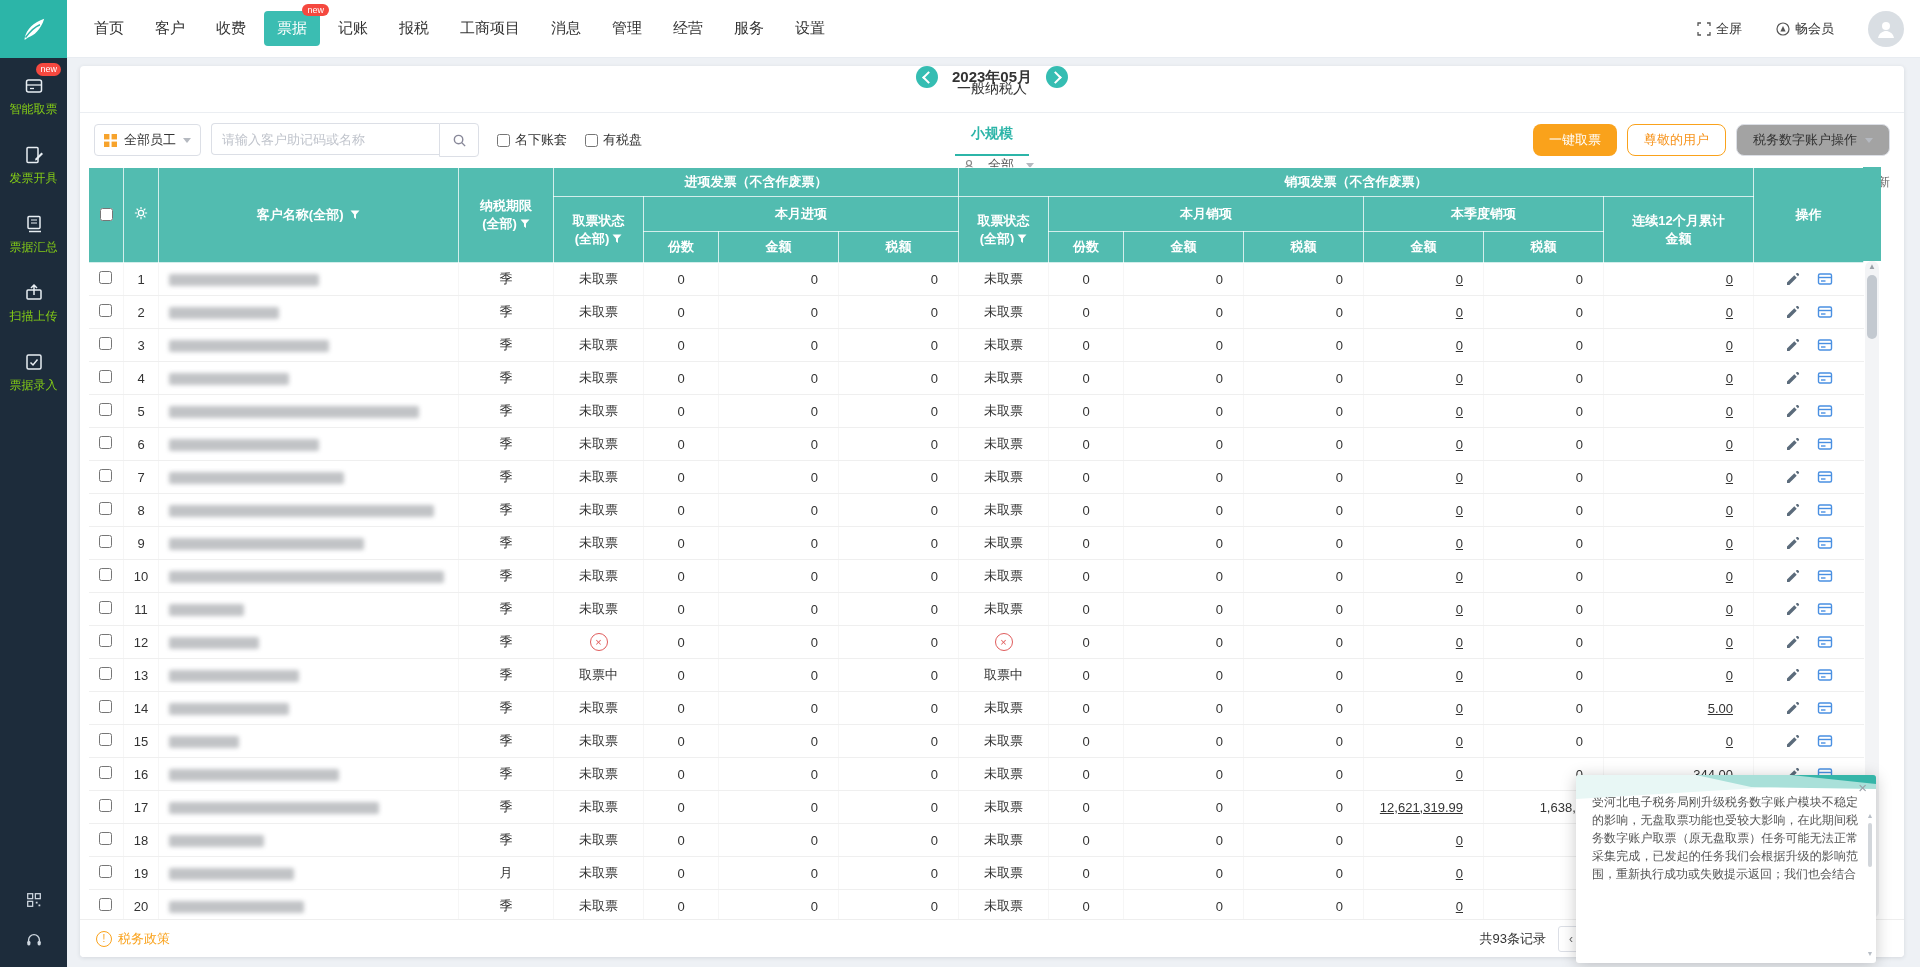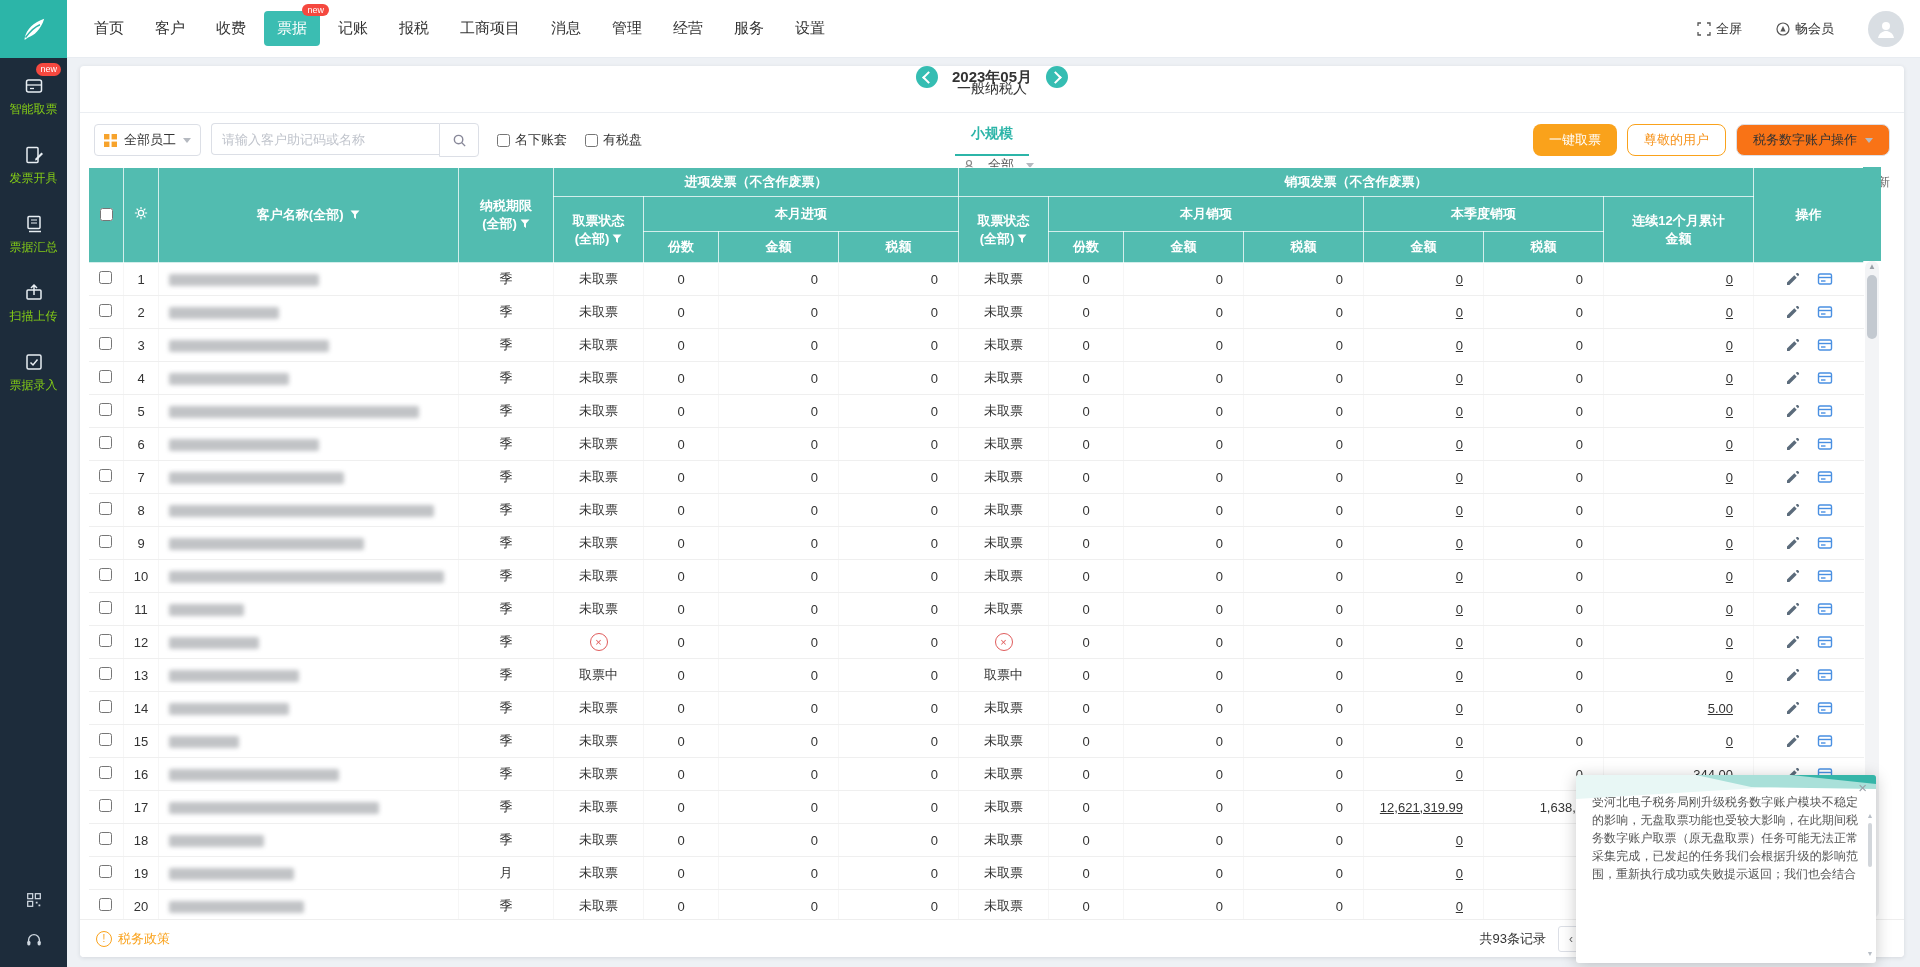--- a/index.html
+++ b/index.html
@@ -57,21 +57,21 @@
                 padding:0 10px;font-size:13px;color:#333;box-sizing:border-box;outline:none;}
   .search-input::placeholder{color:#c0c4cc;}
   .search-btn{width:38px;height:32px;border:1px solid #dcdfe6;border-radius:0 4px 4px 0;background:#fff;
               display:flex;align-items:center;justify-content:center;cursor:pointer;}
   .chk{display:flex;align-items:center;gap:5px;font-size:13px;color:#333;margin-left:8px;cursor:pointer;}
   .chk input{accent-color:#2cb5a8;margin:0;}
   .filter-spacer{flex:1;}
   .btn{height:32px;border-radius:8px;font-size:13px;padding:0 16px;cursor:pointer;display:flex;align-items:center;border:none;box-sizing:border-box;gap:8px;}
   .btn-solid{background:#faa21b;color:#fff;}
   .btn-outline{background:#fff;border:1px solid #faa21b;color:#f7941d;}
-  .btn-select{background:#f97316;border:1px solid #dcdfe6;color:#333;}
+  .btn-select{background:#a3a3a3;border:1px solid #dcdfe6;color:#333;}
 
   
   .table-wrap{position:relative;margin:0 8px;height:753px;overflow:hidden;}
   table{border-collapse:collapse;table-layout:fixed;width:1775px;}
   th{background:#52bcb0;color:#fff;font-size:13px;font-weight:bold;border:1px solid rgba(255,255,255,.75);
      text-align:center;padding:0 2px;line-height:1.35;}
   tr.h1 th{height:28px;}
   tr.h2 th{height:34px;}
   tr.h3 th{height:30px;}
   th .funnel{width:10px;height:10px;margin-left:3px;vertical-align:-1px;cursor:pointer;}

